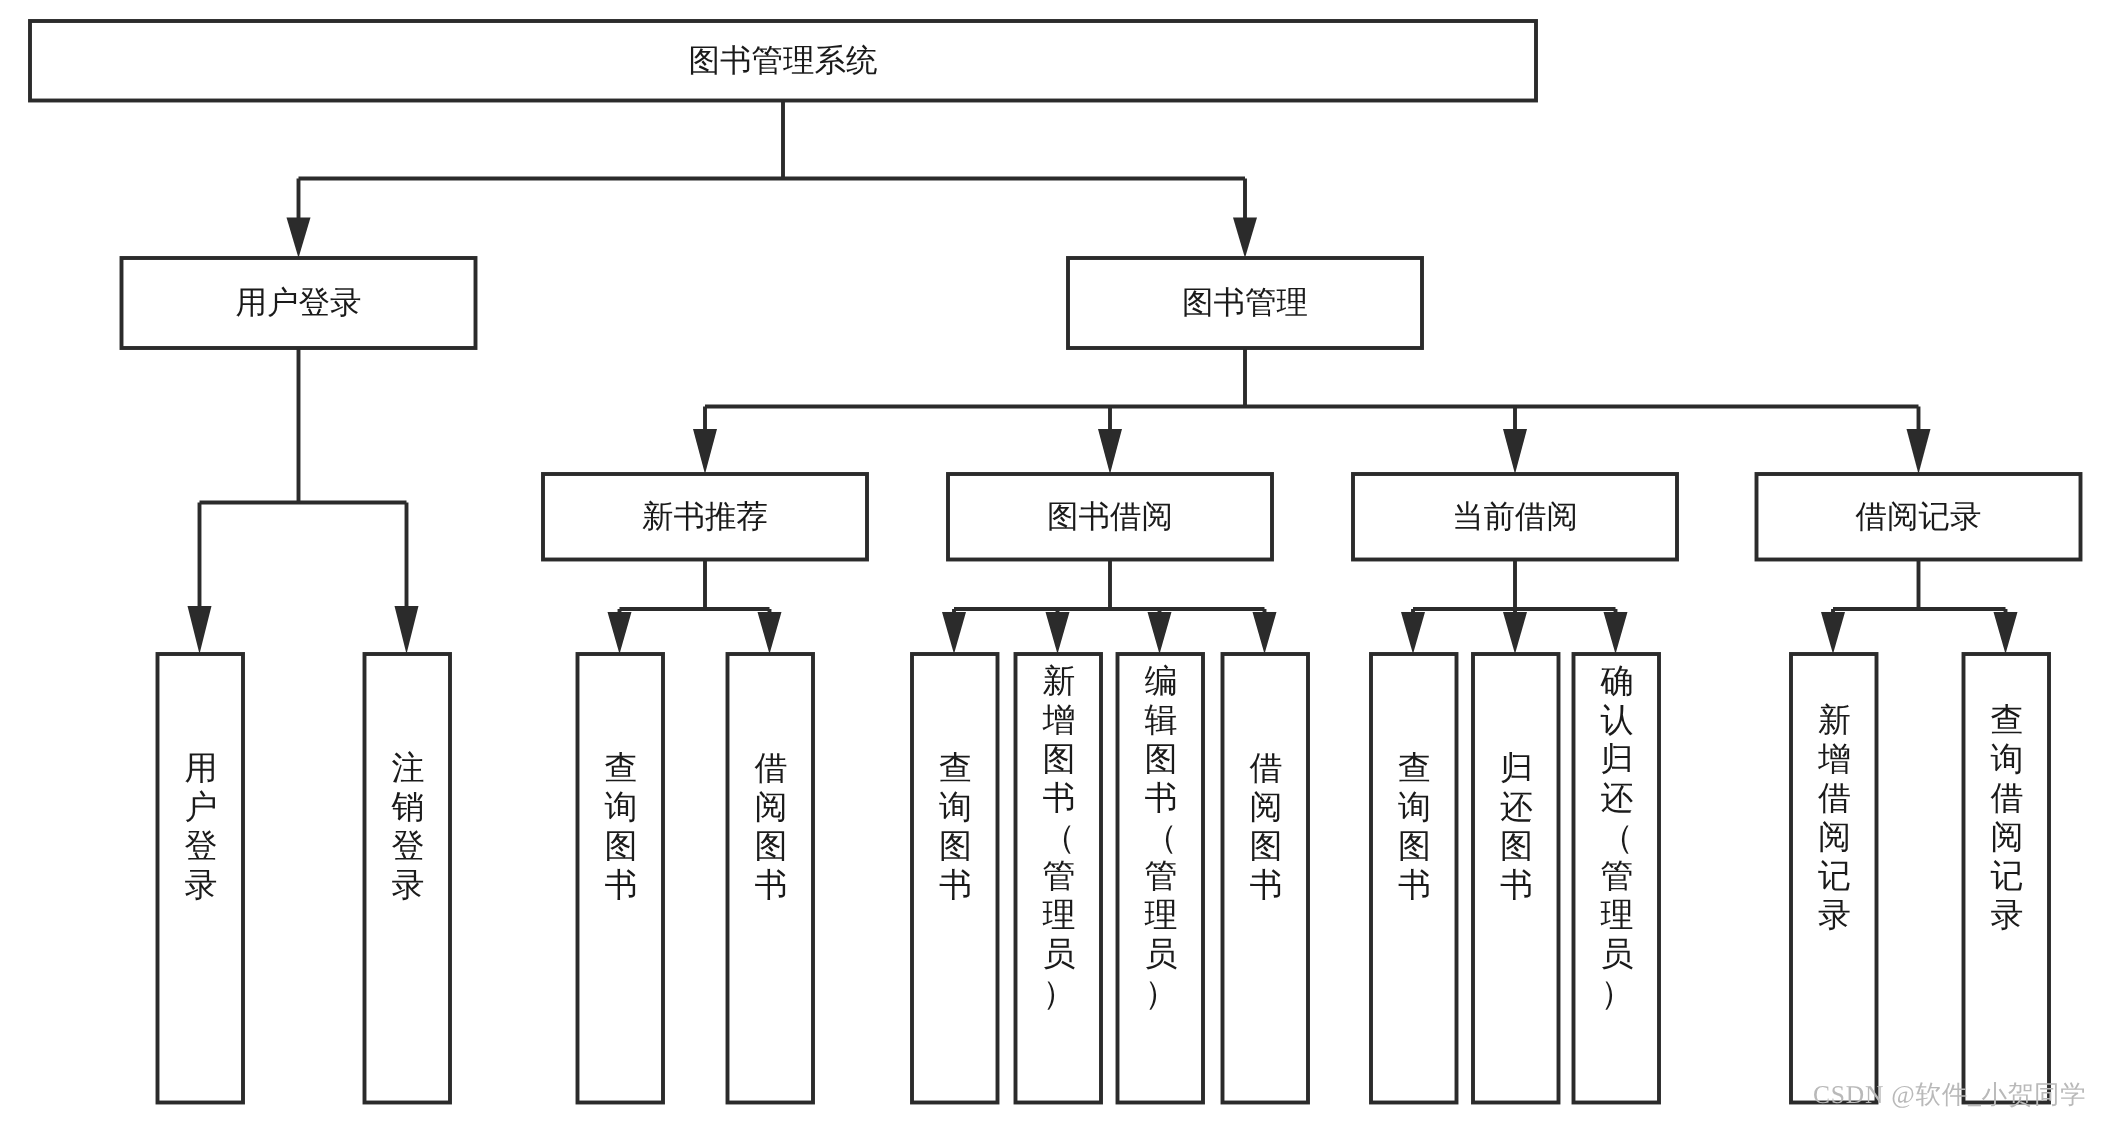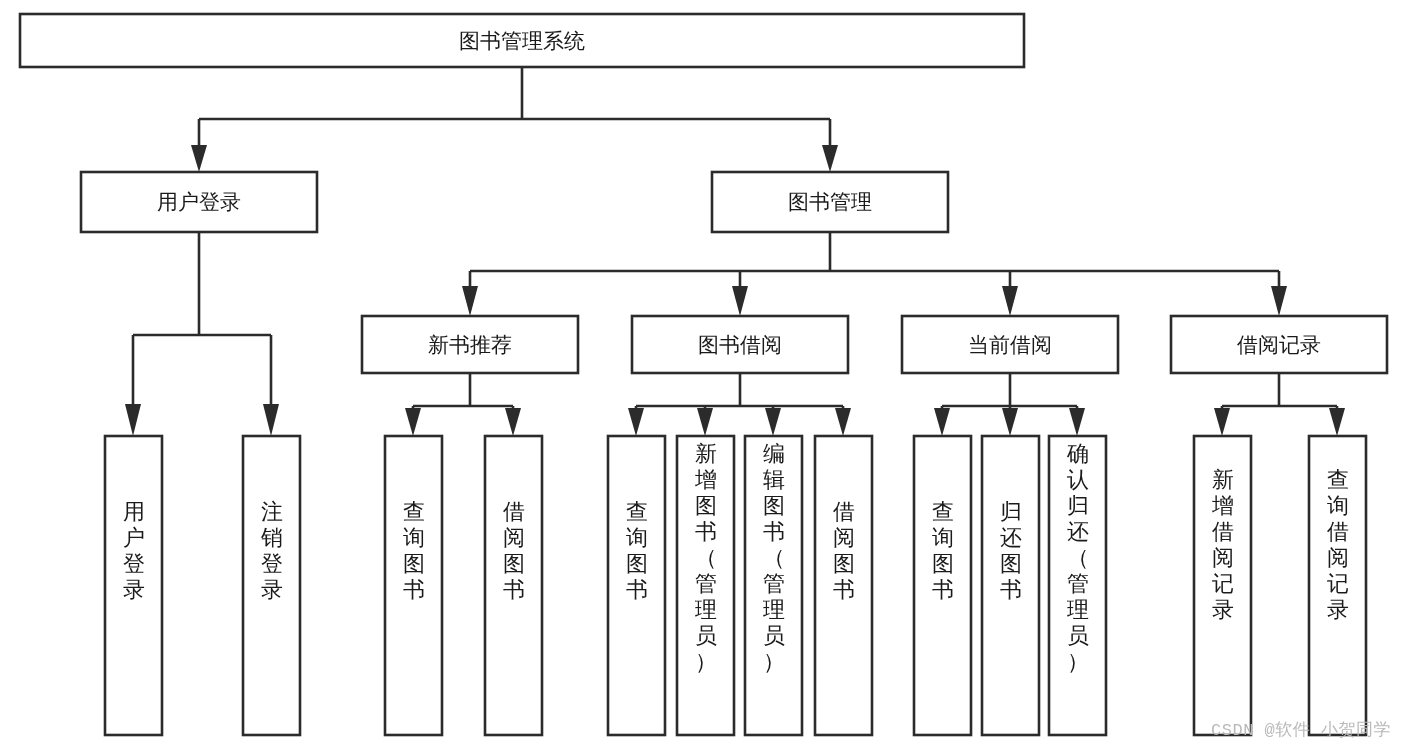--- a/index.html
+++ b/index.html
@@ -51,21 +51,21 @@
   .node-label-v {
     font-family: "Liberation Sans", "DejaVu Sans", sans-serif;
     font-size: 22px;
     fill: #1a1a1a;
     text-anchor: middle;
   }
   .watermark {
     position: absolute;
     right: 14px;
     bottom: 6px;
-    font-family: Liberation Mono, monospace;
+    font-family: Liberation Serif, serif;
     font-size: 17px;
     color: #b9b9b9;
     letter-spacing: 0.5px;
     white-space: nowrap;
     pointer-events: none;
     margin-left: 28px;
   }
 </style>
 </head>
 <body>

